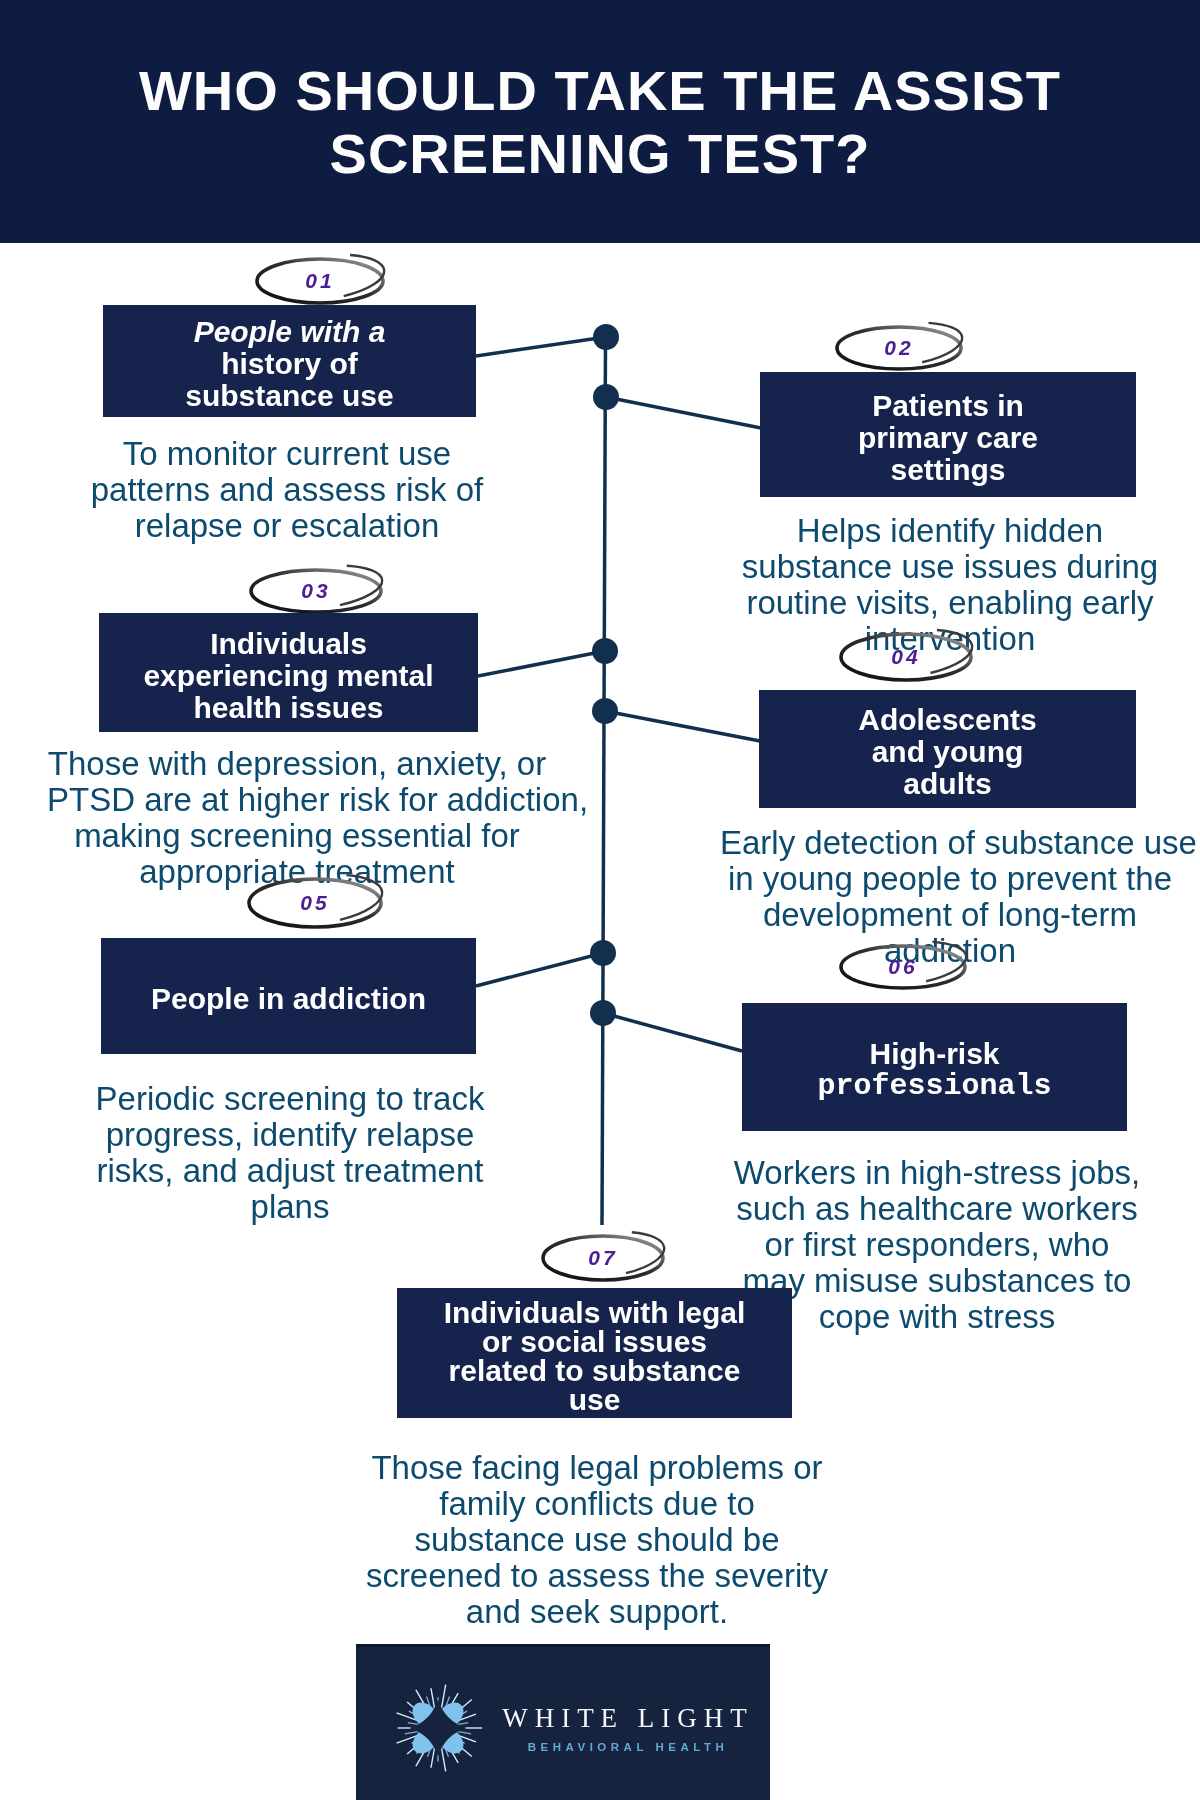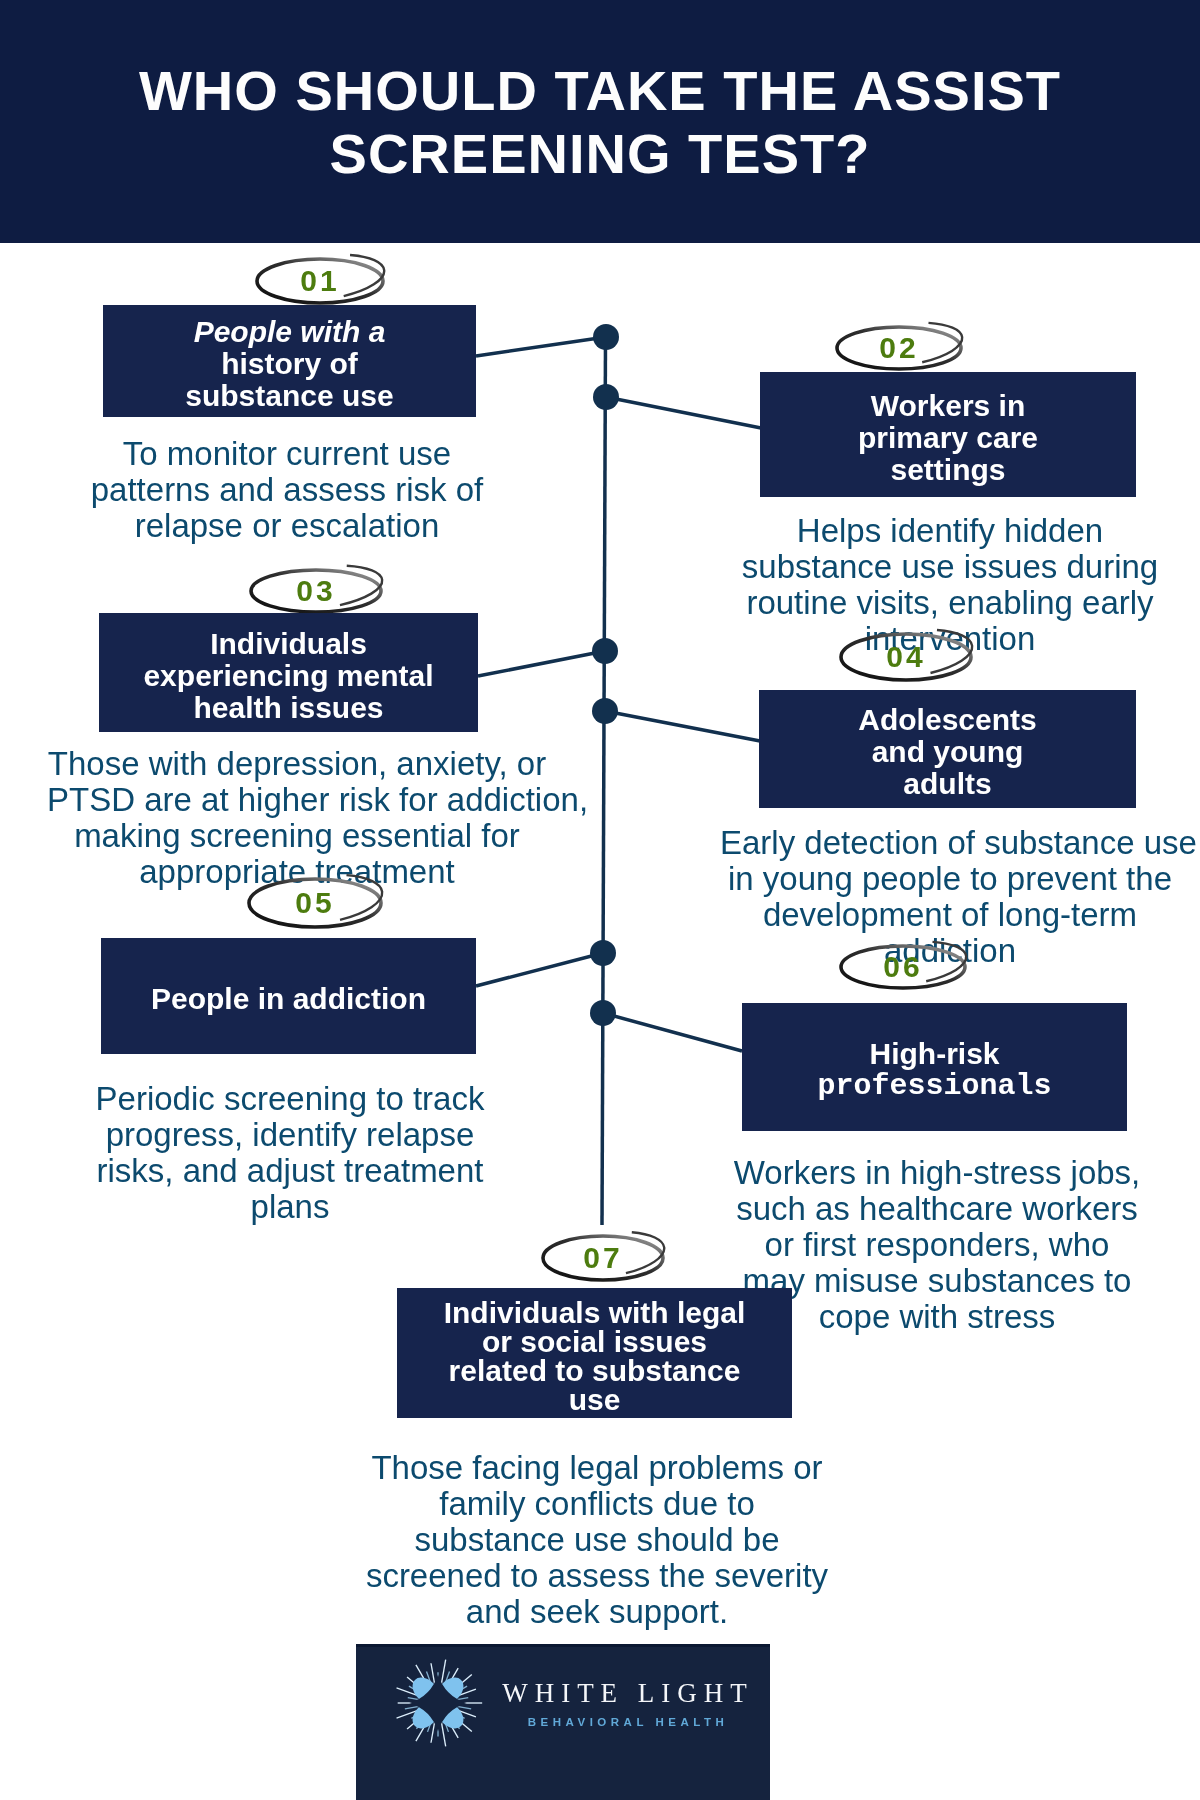--- a/index.html
+++ b/index.html
@@ -19,40 +19,40 @@
     letter-spacing:1px;text-align:center;white-space:nowrap;
   }
   
   #connector{position:absolute;left:0;top:0;pointer-events:none;}
   
   .oval{position:absolute;}
   .oval svg{position:absolute;left:0;top:0;}
   .oval .num{
     position:absolute;left:0;top:0;width:100%;height:100%;
     display:flex;align-items:center;justify-content:center;
-    color:#4d7c0f;font-weight:bold;font-size:30px;letter-spacing:3px;
+    color:#4c1d95;font-weight:bold;font-size:21px;letter-spacing:3px;font-style:italic;
   }
   .tbox{
     position:absolute;background:#16244d;
     display:flex;flex-direction:column;justify-content:center;align-items:center;
     padding-top:6px;box-sizing:border-box;
   }
   .tbox .tl{
     display:block;color:#ffffff;font-weight:bold;font-size:30px;
     text-align:center;white-space:nowrap;
   }
   .desc{position:absolute;text-align:center;}
   .desc .dl{
     display:block;color:#0c4a6e;font-size:33px;line-height:36px;white-space:nowrap;
   }
   
   .footer{
     position:absolute;left:356px;top:1644px;width:414px;height:156px;
     background:#15233e;border-top:3px solid #0b1832;box-sizing:border-box;
-    display:flex;flex-direction:row;align-items:flex-start;
+    display:flex;flex-direction:row;align-items:center;
     padding:8px 0 0 34px;
   }
   .footer .brand-col{
     flex:1;display:flex;flex-direction:column;align-items:center;
     justify-content:center;height:96px;
   }
   .brand-name{
     font-family:"Liberation Serif","DejaVu Serif",serif;
     color:#f4f6f9;font-size:27px;letter-spacing:7px;white-space:nowrap;
   }
@@ -124,21 +124,21 @@
               <stop offset="0.55" stop-color="#2e2e2e"></stop>
        <stop offset="1" stop-color="#a8a8a8"></stop>
             </linearGradient>
           </defs>
      <ellipse cx="69" cy="29" rx="62" ry="21" fill="none" stroke="url(#ovg1)" stroke-width="3.6"></ellipse>
      <ellipse cx="71" cy="26" rx="62" ry="21" fill="none" stroke="#3a3a3a" stroke-width="2.4" pathLength="100" stroke-dasharray="32 68" stroke-dashoffset="14" transform="rotate(-7 69 29)"></ellipse>
         </svg>
         <span class="num">02</span>
       </div>
       <div class="tbox" style="left: 760px; top: 372px; width: 376px; height: 125px;">
-        <span class="tl" style="line-height: 32px;">Workers in</span>
+        <span class="tl" style="line-height: 32px;">Patients in</span>
         <span class="tl" style="line-height: 32px;">primary care</span>
         <span class="tl" style="line-height: 32px;">settings</span>
       </div>
       <div class="desc" style="left: 740px; top: 513px; width: 420px;">
         <span class="dl">Helps identify hidden</span>
         <span class="dl">substance use issues during</span>
         <span class="dl">routine visits, enabling early</span>
         <span class="dl">intervention</span>
       </div>
       <div class="oval" style="left: 244px; top: 562px; width: 144px; height: 58px;">

